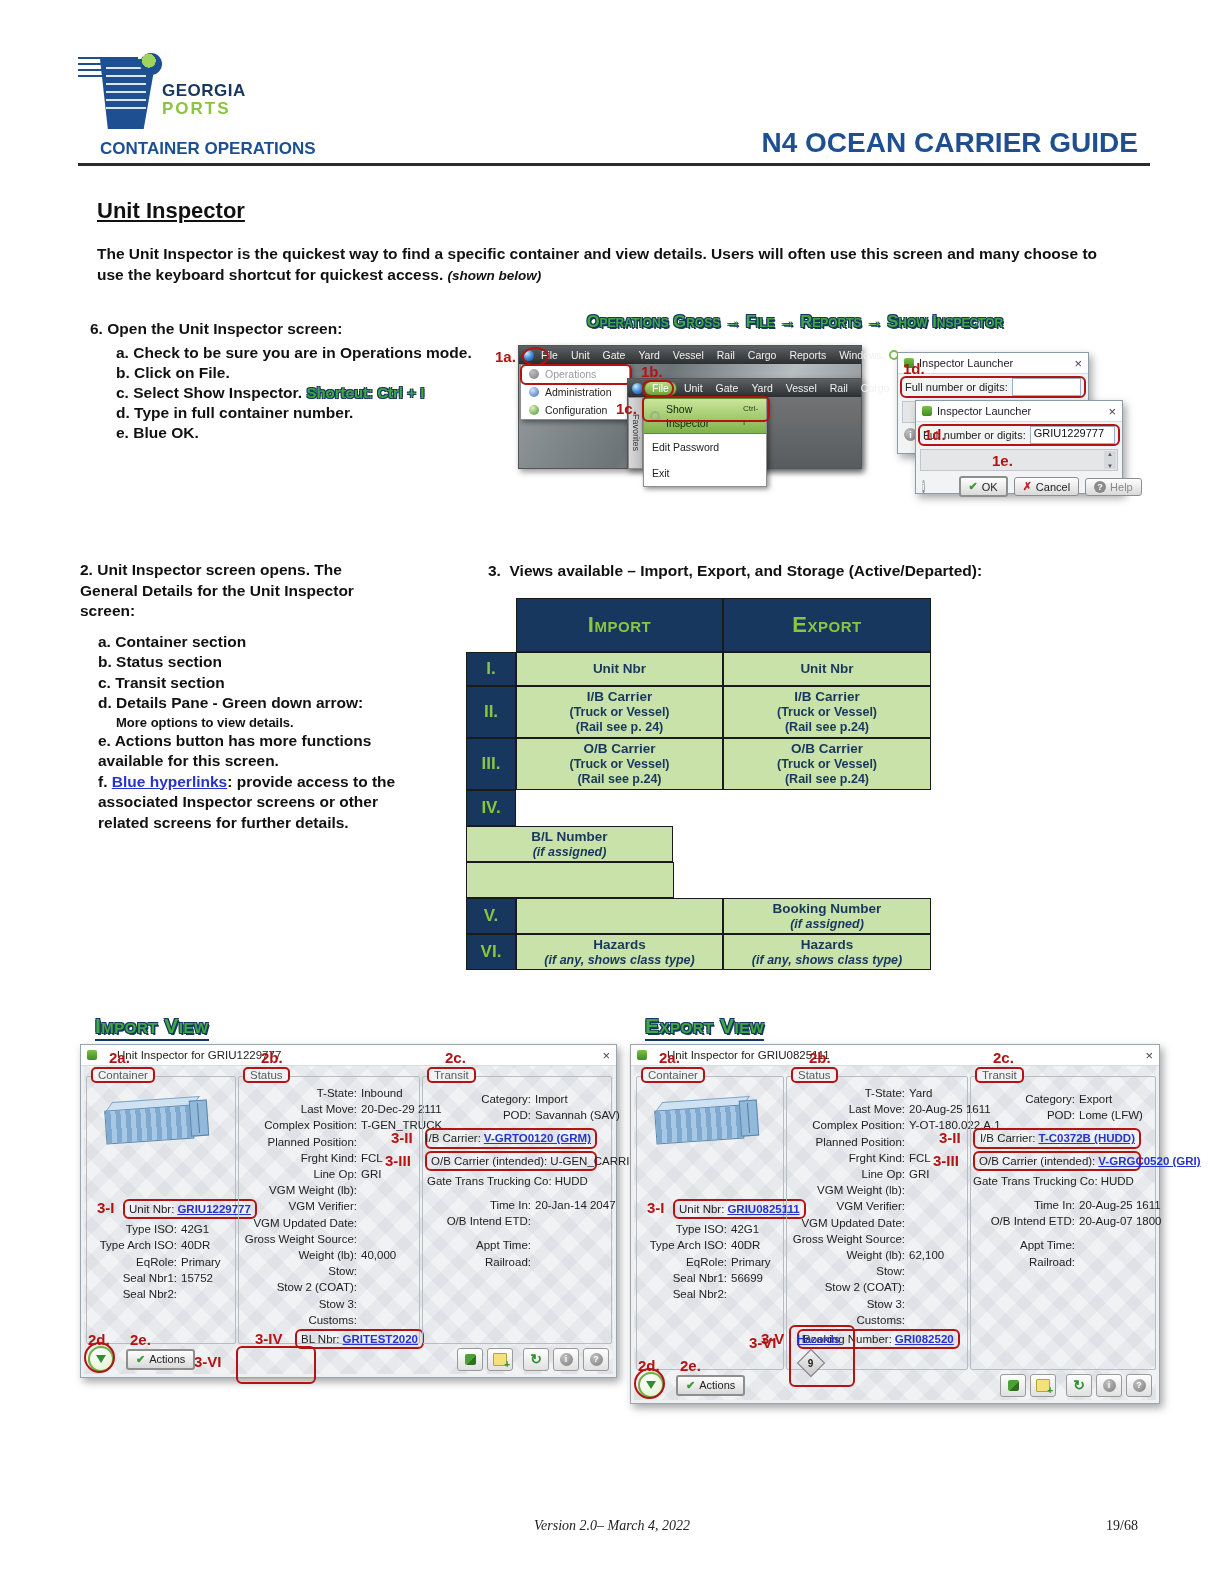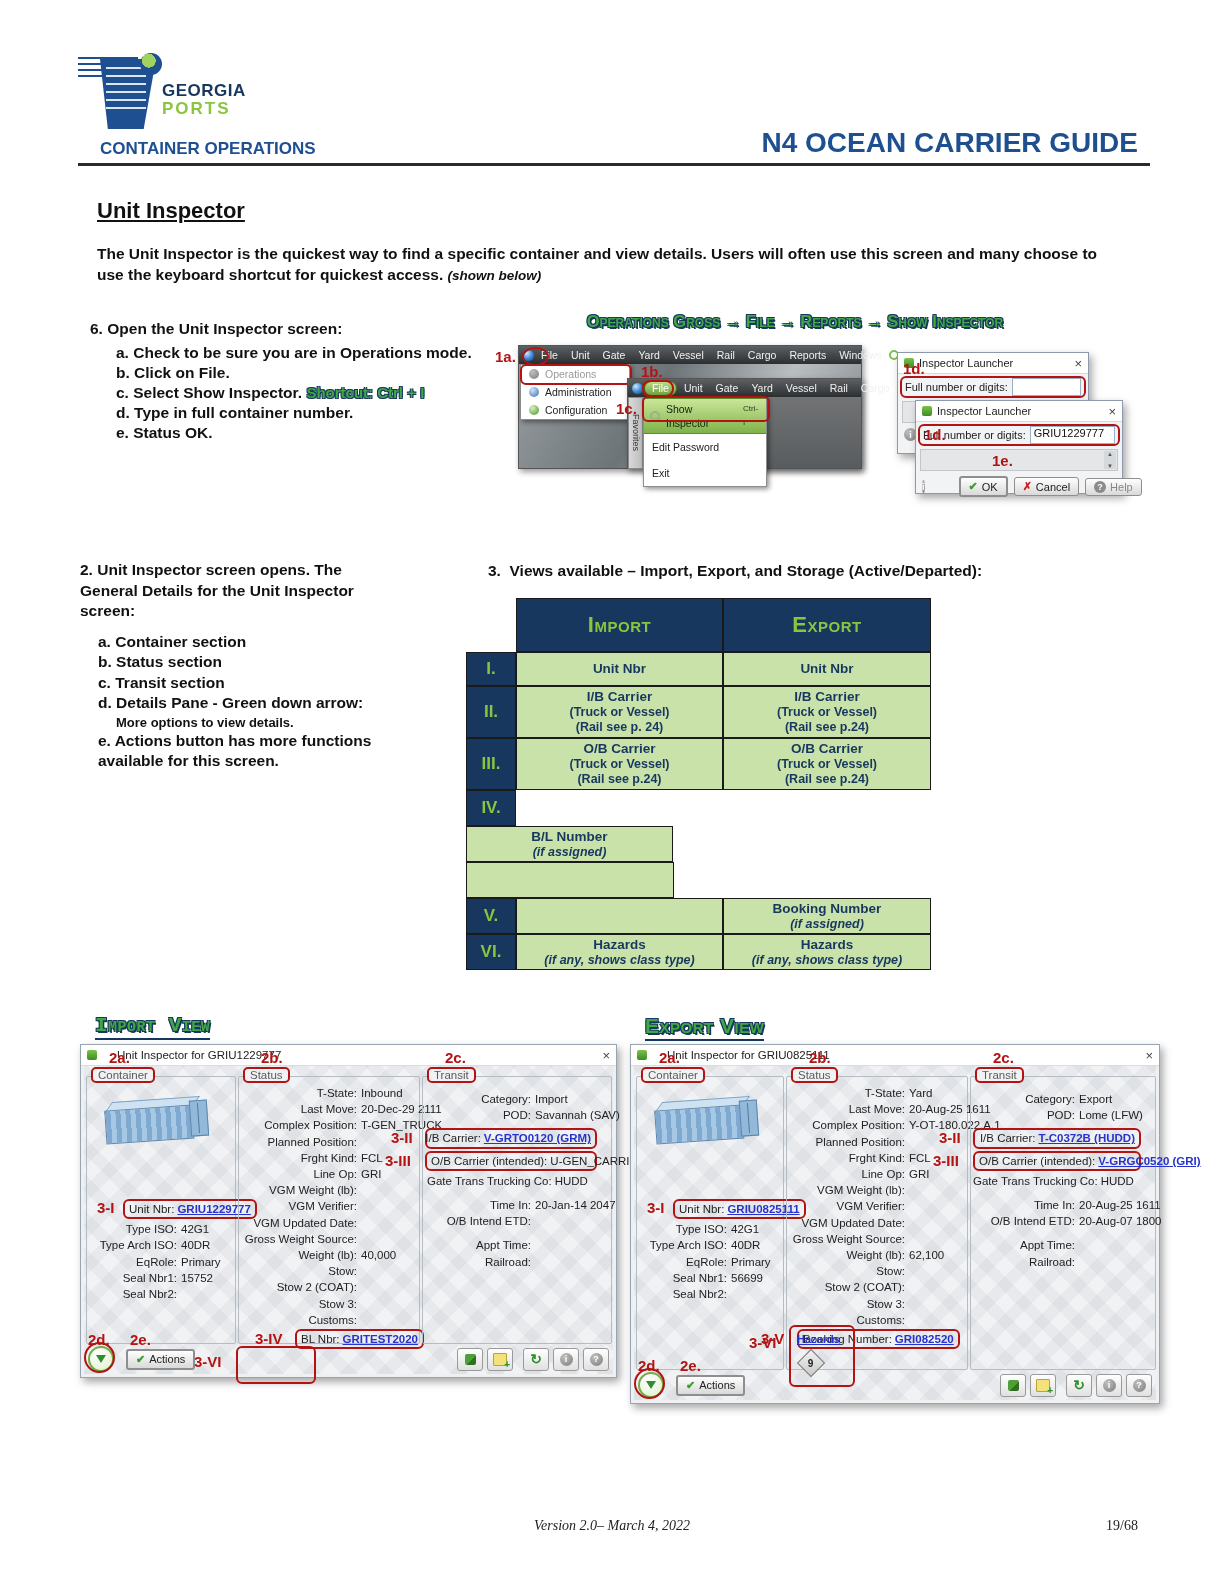--- a/index.html
+++ b/index.html
@@ -144,21 +144,21 @@
 
   <div class="abs doc-b" style="left:90px;top:320px;font-size:15.5px;">6. Open the Unit Inspector screen:</div>
   <div class="abs" style="left:116px;top:343px;font-size:15.5px;line-height:20px;">
     <div class="doc-b">a. Check to be sure you are in Operations mode.</div>
     <div class="doc-b">b. Click on File.</div>
     <div class="doc-b">
       <span>c. Select Show Inspector.</span>
       <span class="badge" style="font-size:15px;">Shortcut:  Ctrl + I</span>
     </div>
     <div class="doc-b">d. Type in full container number.</div>
-    <div class="doc-b">e. Status OK.</div>
+    <div class="doc-b">e. Blue OK.</div>
   </div>
 
   <div class="abs" style="left:560px;top:312px;width:470px;text-align:center;font-size:16.5px;">
     <span class="wordart">Operations Gross</span>
     <span class="wordart">→</span>
     <span class="wordart">File</span>
     <span class="wordart">→</span>
     <span class="wordart">Reports</span>
     <span class="wordart">→</span>
     <span class="wordart">Show Inspector</span>
@@ -301,20 +301,24 @@
 
   <div class="abs" style="left:80px;top:560px;width:322px;font-size:15.5px;line-height:20.5px;">
     <div class="doc-b">2. Unit Inspector screen opens.  The General Details for the Unit Inspector screen:</div>
     <div style="height:10px;"></div>
     <div class="doc-b" style="padding-left:18px;">a. Container section</div>
     <div class="doc-b" style="padding-left:18px;">b. Status section</div>
     <div class="doc-b" style="padding-left:18px;">c. Transit section</div>
     <div class="doc-b" style="padding-left:18px;">d. Details Pane - Green down arrow:</div>
     <div class="doc-b" style="padding-left:36px;font-size:13px;line-height:17px;">More options to view details.</div>
     <div class="doc-b" style="padding-left:18px;">e. Actions button has more functions available for this screen.</div>
+    <div style="padding-left:18px;">
+      <span class="doc-b">f.</span>
+      <span class="link" style="font-size:15.5px;">Blue hyperlinks</span><span class="doc-b">: provide access to the associated Inspector screens or other related screens for further details.</span>
+    </div>
   </div>
 
   <div class="abs doc-b" style="left:488px;top:562px;font-size:15.5px;">
     <span>3.</span>&nbsp;
     <span>Views available – Import, Export, and Storage (Active/Departed):</span>
   </div>
 
   <div class="abs" style="left:466px;top:598px;">
 
     <div style="display:flex;margin-left:50px;">
@@ -400,21 +404,21 @@
         <span class="l1">Hazards</span>
         <span class="l2 it">(if any, shows class type)</span>
       </div>
       <div class="vt-cell vt-green" style="width:208px;height:36px;">
         <span class="l1">Hazards</span>
         <span class="l2 it">(if any, shows class type)</span>
       </div>
     </div>
   </div>
 
-  <div class="abs wordart viewhead" style="left:95px;top:1014px;font-family:Liberation Mono, monospace;">Import View</div>
+  <div class="abs wordart viewhead" style="left:95px;top:1014px;">Import View</div>
 
   <div class="win" style="left:80px;top:1044px;width:535px;height:332px;">
     <div class="tbar">
       <span class="wicon"></span>
       <span>Unit Inspector for GRIU1229777</span>
       <span class="wx">×</span>
     </div>
     <div class="wbody">
 
       <div class="group" style="left:2px;top:10px;width:148px;height:266px;">

